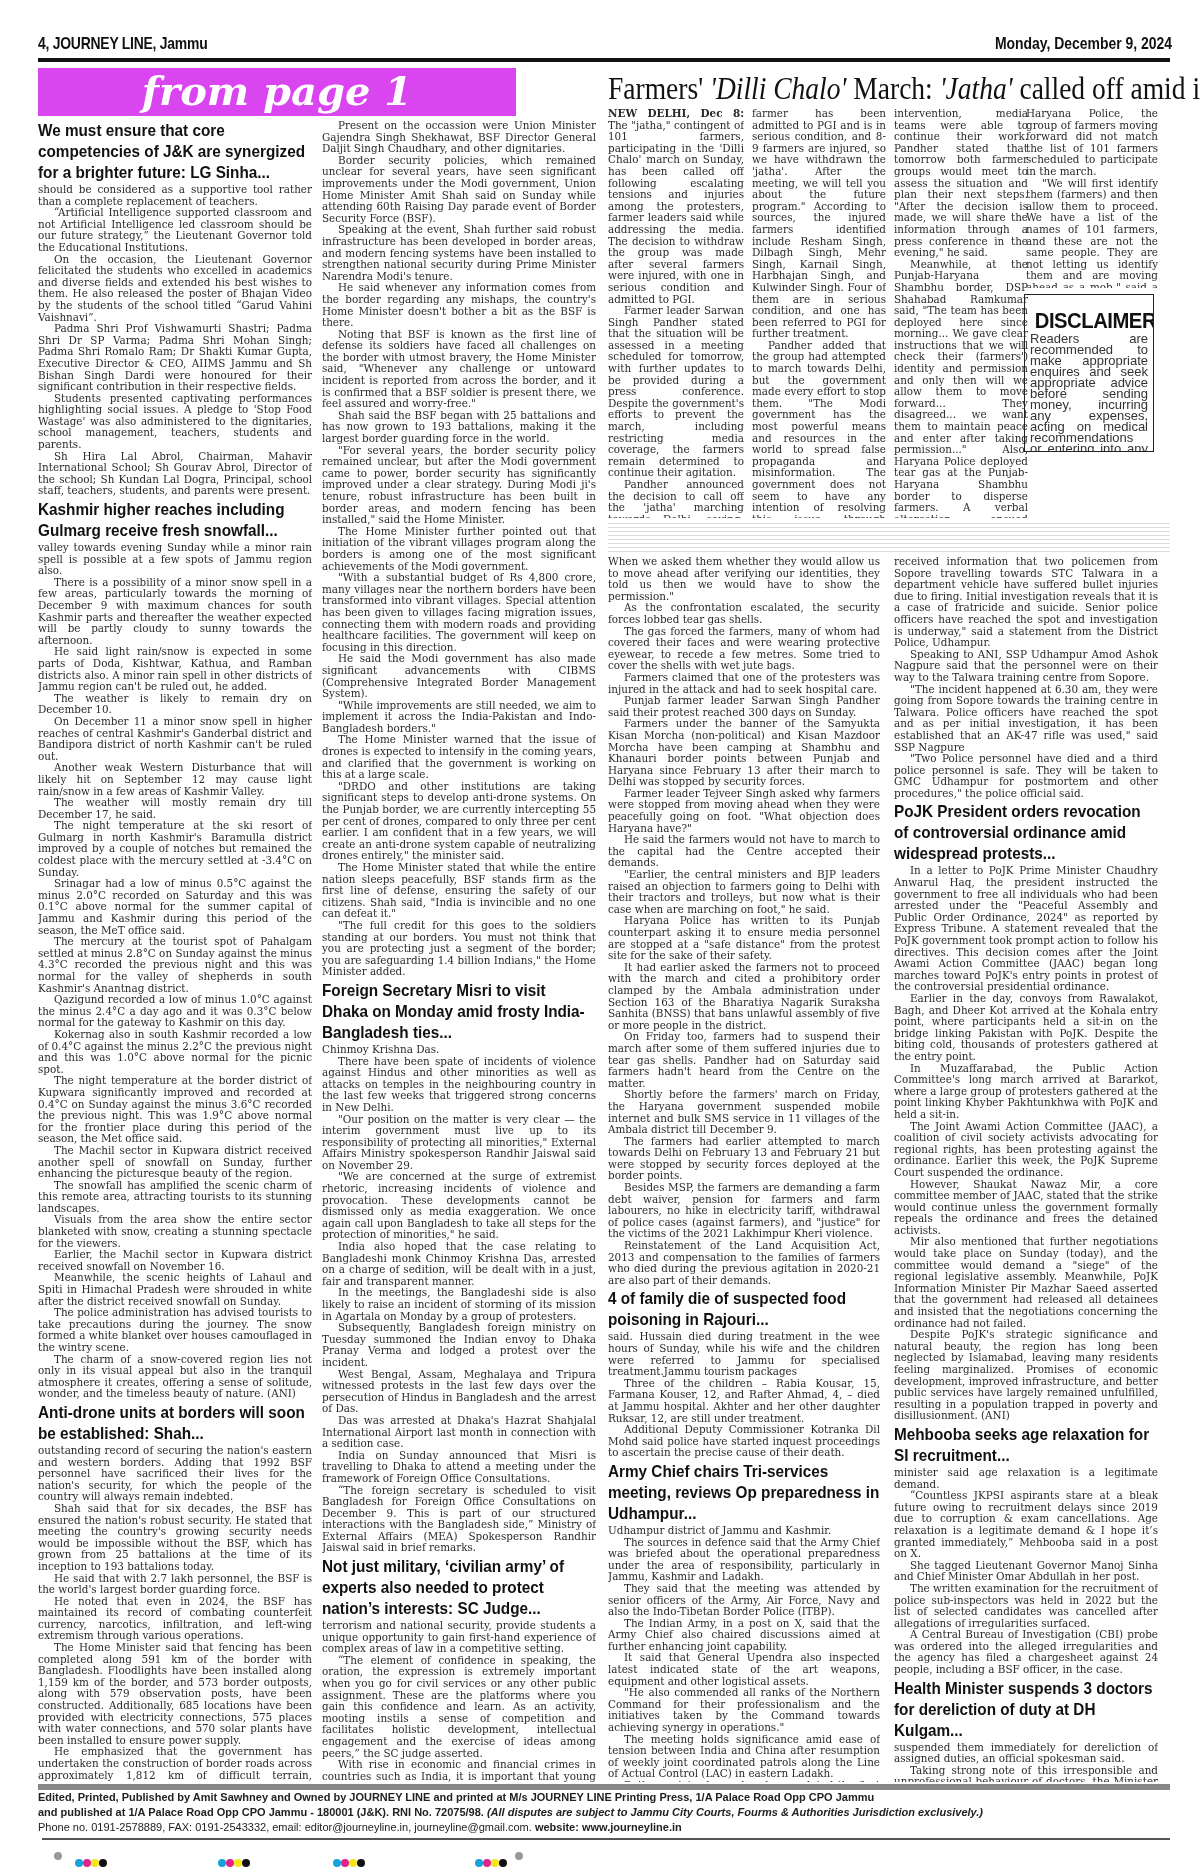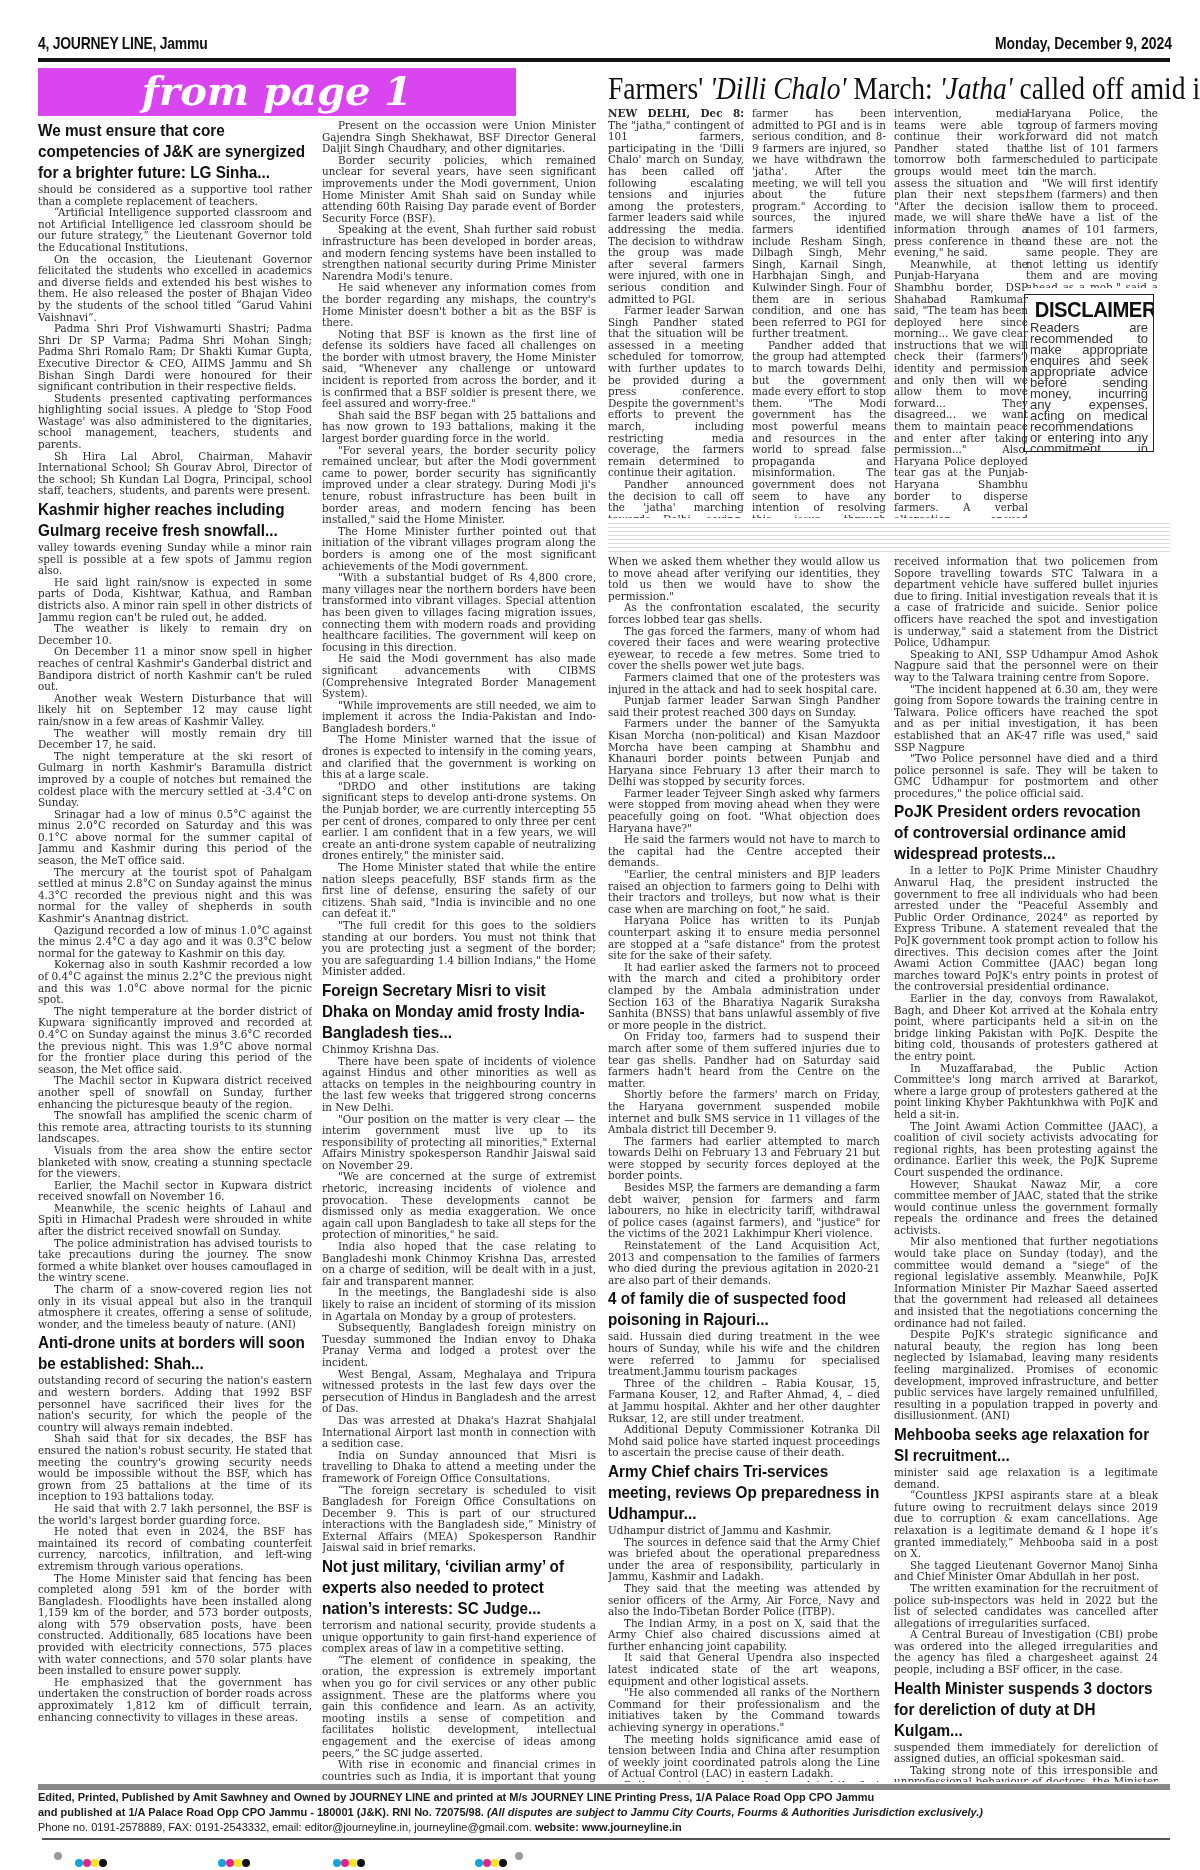--- a/index.html
+++ b/index.html
@@ -11,21 +11,21 @@
 .mh-rule{position:absolute;left:38px;top:58px;width:1132px;height:4px;background:#111}
 .banner{position:absolute;left:38px;top:68px;width:478px;height:48px;background:#d946ef;color:#fff;text-align:center;font-family:"DejaVu Serif",serif;font-style:italic;font-weight:bold;font-size:40px;line-height:46px}
 .lead-head{position:absolute;left:608px;top:66px;width:562px;font-family:"Liberation Serif",serif;font-size:32px;line-height:44px;color:#111;transform:scaleX(0.86);transform-origin:left;white-space:nowrap}
 .lead-head i{font-style:italic}
 .col{position:absolute;font-size:10.4px;line-height:11.6px;text-align:justify;color:#2a2a2a;overflow:hidden}
 .col p{text-indent:16px}
 .col p.noind{text-indent:0}
 .hd{font-family:"Liberation Sans",sans-serif;font-weight:bold;color:#111;font-size:17px;line-height:21px;text-align:left;transform:scaleX(0.9);transform-origin:left;width:111%;margin:2px 0 1px}
 .dateline{font-weight:bold}
 .stripes{position:absolute;left:608px;top:520px;width:562px;height:32px;background:repeating-linear-gradient(#fff 0,#fff 3px,#ddd 3px,#ddd 4px)}
-.disclaimer{position:absolute;left:1024px;top:294px;width:130px;height:158px;border:1.5px solid #222;padding:3px 5px;font-family:"Liberation Sans",sans-serif;overflow:hidden}
+.disclaimer{position:absolute;left:1024px;top:294px;width:130px;height:158px;border:1.5px solid #222;padding:14px 5px;font-family:"Liberation Sans",sans-serif;overflow:hidden}
 .disclaimer .dt{font-size:22px;font-weight:bold;letter-spacing:-0.5px;text-align:center;line-height:24px;color:#111;transform:scaleX(0.92)}
 .disclaimer p{font-size:13px;line-height:11px;text-align:justify;color:#333}
 .disclaimer p.ind{text-indent:14px}
 .foot-rule{position:absolute;left:38px;top:1784px;width:1132px;height:6px;background:#888}
 .footer{position:absolute;left:38px;top:1790px;width:1132px;font-family:"Liberation Sans",sans-serif;font-size:11px;line-height:15px;color:#222}
 .footer b{font-weight:bold}
 .footer i{font-style:italic;font-weight:bold}
 .foot-rule2{position:absolute;left:42px;top:1821px;width:1128px;height:2px;background:#555}
 .regmarks{position:absolute;top:1838px;height:10px}
 .dot{display:inline-block;width:8px;height:8px;border-radius:50%;margin-right:0}
@@ -75,20 +75,21 @@
 <div class="col" style="left:38px;top:118px;width:274px;height:1664px">
   <div class="hd">We must ensure that core competencies of J&amp;K are synergized for a brighter future: LG Sinha...</div>
   <p class="noind">should be considered as a supportive tool rather than a complete replacement of teachers.</p>
   <p>“Artificial Intelligence supported classroom and not Artificial Intelligence led classroom should be our future strategy,” the Lieutenant Governor told the Educational Institutions.</p>
   <p>On the occasion, the Lieutenant Governor felicitated the students who excelled in academics and diverse fields and extended his best wishes to them. He also released the poster of Bhajan Video by the students of the school titled “Garud Vahini Vaishnavi”.</p>
   <p>Padma Shri Prof Vishwamurti Shastri; Padma Shri Dr SP Varma; Padma Shri Mohan Singh; Padma Shri Romalo Ram; Dr Shakti Kumar Gupta, Executive Director &amp; CEO, AIIMS Jammu and Sh Bishan Singh Dardi were honoured for their significant contribution in their respective fields.</p>
   <p>Students presented captivating performances highlighting social issues. A pledge to 'Stop Food Wastage' was also administered to the dignitaries, school management, teachers, students and parents.</p>
   <p>Sh Hira Lal Abrol, Chairman, Mahavir International School; Sh Gourav Abrol, Director of the school; Sh Kundan Lal Dogra, Principal, school staff, teachers, students, and parents were present.</p>
   <div class="hd">Kashmir higher reaches including Gulmarg receive fresh snowfall...</div>
   <p class="noind">valley towards evening Sunday while a minor rain spell is possible at a few spots of Jammu region also.</p>
+  <p>There is a possibility of a minor snow spell in a few areas, particularly towards the morning of December 9 with maximum chances for south Kashmir parts and thereafter the weather expected will be partly cloudy to sunny towards the afternoon.</p>
   <p>He said light rain/snow is expected in some parts of Doda, Kishtwar, Kathua, and Ramban districts also. A minor rain spell in other districts of Jammu region can't be ruled out, he added.</p>
   <p>The weather is likely to remain dry on December 10.</p>
   <p>On December 11 a minor snow spell in higher reaches of central Kashmir's Ganderbal district and Bandipora district of north Kashmir can't be ruled out.</p>
   <p>Another weak Western Disturbance that will likely hit on September 12 may cause light rain/snow in a few areas of Kashmir Valley.</p>
   <p>The weather will mostly remain dry till December 17, he said.</p>
   <p>The night temperature at the ski resort of Gulmarg in north Kashmir's Baramulla district improved by a couple of notches but remained the coldest place with the mercury settled at -3.4°C on Sunday.</p>
   <p>Srinagar had a low of minus 0.5°C against the minus 2.0°C recorded on Saturday and this was 0.1°C above normal for the summer capital of Jammu and Kashmir during this period of the season, the MeT office said.</p>
   <p>The mercury at the tourist spot of Pahalgam settled at minus 2.8°C on Sunday against the minus 4.3°C recorded the previous night and this was normal for the valley of shepherds in south Kashmir's Anantnag district.</p>
   <p>Qazigund recorded a low of minus 1.0°C against the minus 2.4°C a day ago and it was 0.3°C below normal for the gateway to Kashmir on this day.</p>
   <p>Kokernag also in south Kashmir recorded a low of 0.4°C against the minus 2.2°C the previous night and this was 1.0°C above normal for the picnic spot.</p>
@@ -141,21 +142,21 @@
   <div class="hd">Not just military, ‘civilian army’ of experts also needed to protect nation’s interests: SC Judge...</div>
   <p class="noind">terrorism and national security, provide students a unique opportunity to gain first-hand experience of complex areas of law in a competitive setting.</p>
   <p>“The element of confidence in speaking, the oration, the expression is extremely important when you go for civil services or any other public assignment. These are the platforms where you gain this confidence and learn. As an activity, mooting instils a sense of competition and facilitates holistic development, intellectual engagement and the exercise of ideas among peers,” the SC judge asserted.</p>
   <p>With rise in economic and financial crimes in countries such as India, it is important that young students are trained to research in these fields of law through such competitions, he added.</p>
 
 </div>
 
 <div class="col" style="left:608px;top:556px;width:272px;height:1226px">
   <p class="noind">When we asked them whether they would allow us to move ahead after verifying our identities, they told us then we would have to show the permission."</p>
   <p>As the confrontation escalated, the security forces lobbed tear gas shells.</p>
-  <p>The gas forced the farmers, many of whom had covered their faces and were wearing protective eyewear, to recede a few metres. Some tried to cover the shells power wet jute bags.</p>
+  <p>The gas forced the farmers, many of whom had covered their faces and were wearing protective eyewear, to recede a few metres. Some tried to cover the shells with wet jute bags.</p>
   <p>Farmers claimed that one of the protesters was injured in the attack and had to seek hospital care.</p>
   <p>Punjab farmer leader Sarwan Singh Pandher said their protest reached 300 days on Sunday.</p>
   <p>Farmers under the banner of the Samyukta Kisan Morcha (non-political) and Kisan Mazdoor Morcha have been camping at Shambhu and Khanauri border points between Punjab and Haryana since February 13 after their march to Delhi was stopped by security forces.</p>
   <p>Farmer leader Tejveer Singh asked why farmers were stopped from moving ahead when they were peacefully going on foot. "What objection does Haryana have?"</p>
   <p>He said the farmers would not have to march to the capital had the Centre accepted their demands.</p>
   <p>"Earlier, the central ministers and BJP leaders raised an objection to farmers going to Delhi with their tractors and trolleys, but now what is their case when are marching on foot," he said.</p>
   <p>Haryana Police has written to its Punjab counterpart asking it to ensure media personnel are stopped at a "safe distance" from the protest site for the sake of their safety.</p>
   <p>It had earlier asked the farmers not to proceed with the march and cited a prohibitory order clamped by the Ambala administration under Section 163 of the Bharatiya Nagarik Suraksha Sanhita (BNSS) that bans unlawful assembly of five or more people in the district.</p>
   <p>On Friday too, farmers had to suspend their march after some of them suffered injuries due to tear gas shells. Pandher had on Saturday said farmers hadn't heard from the Centre on the matter.</p>
   <p>Shortly before the farmers' march on Friday, the Haryana government suspended mobile internet and bulk SMS service in 11 villages of the Ambala district till December 9.</p>

